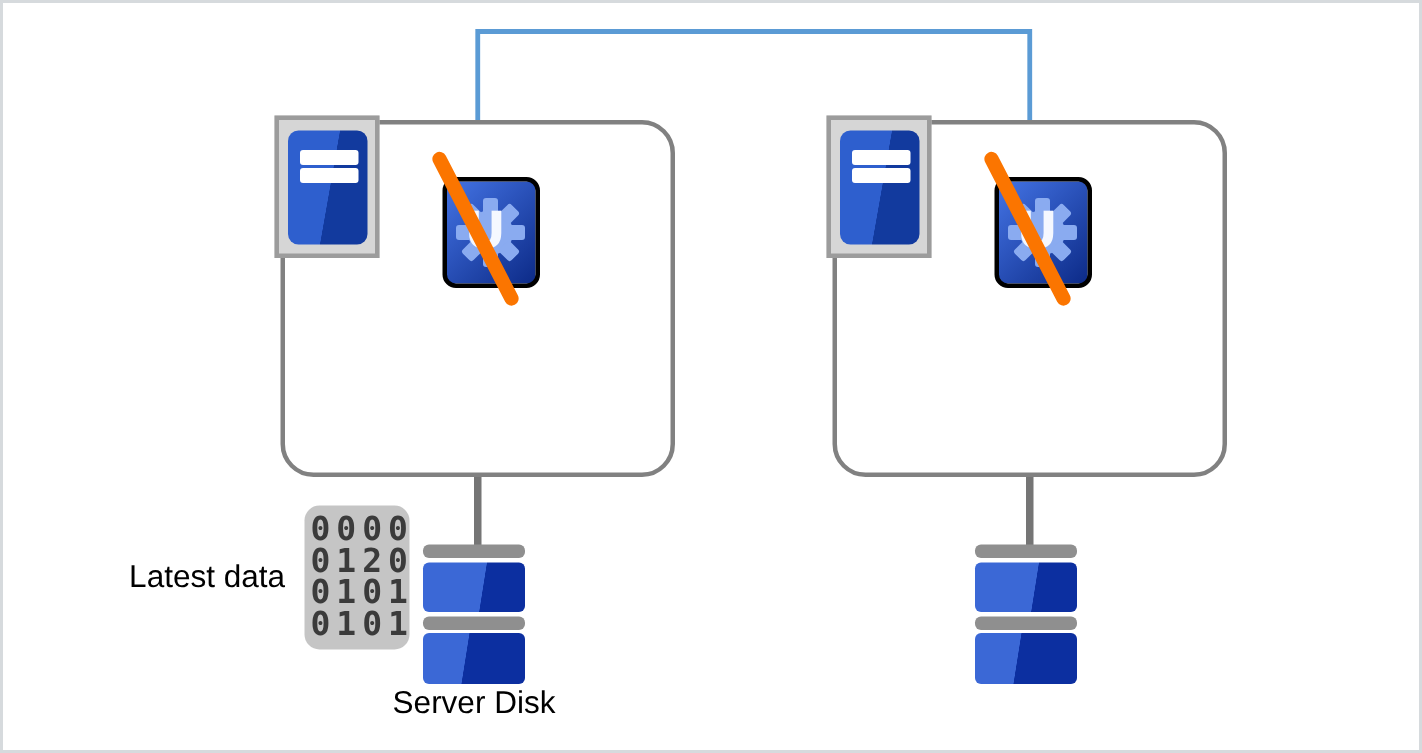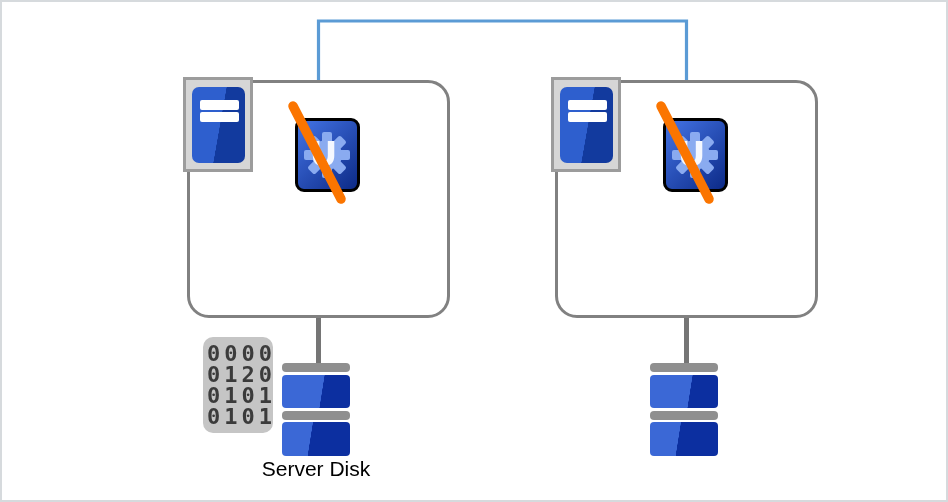--- a/index.html
+++ b/index.html
@@ -169,20 +169,21 @@
 
     <div class="disk-connector"></div>
     <div class="disk">
       <div class="disk-cap c1"></div>
       <div class="disk-body p1"></div>
       <div class="disk-cap c2"></div>
       <div class="disk-body p2"></div>
     </div>
   </div>
 
+  <div class="latest-data-label">Latest data</div>
 
   <div class="data-pad">
     <div class="pad-row">0000</div>
     <div class="pad-row">0120</div>
     <div class="pad-row">0101</div>
     <div class="pad-row">0101</div>
   </div>
 
   <div class="mirror-disk-label">Server Disk</div>
 

